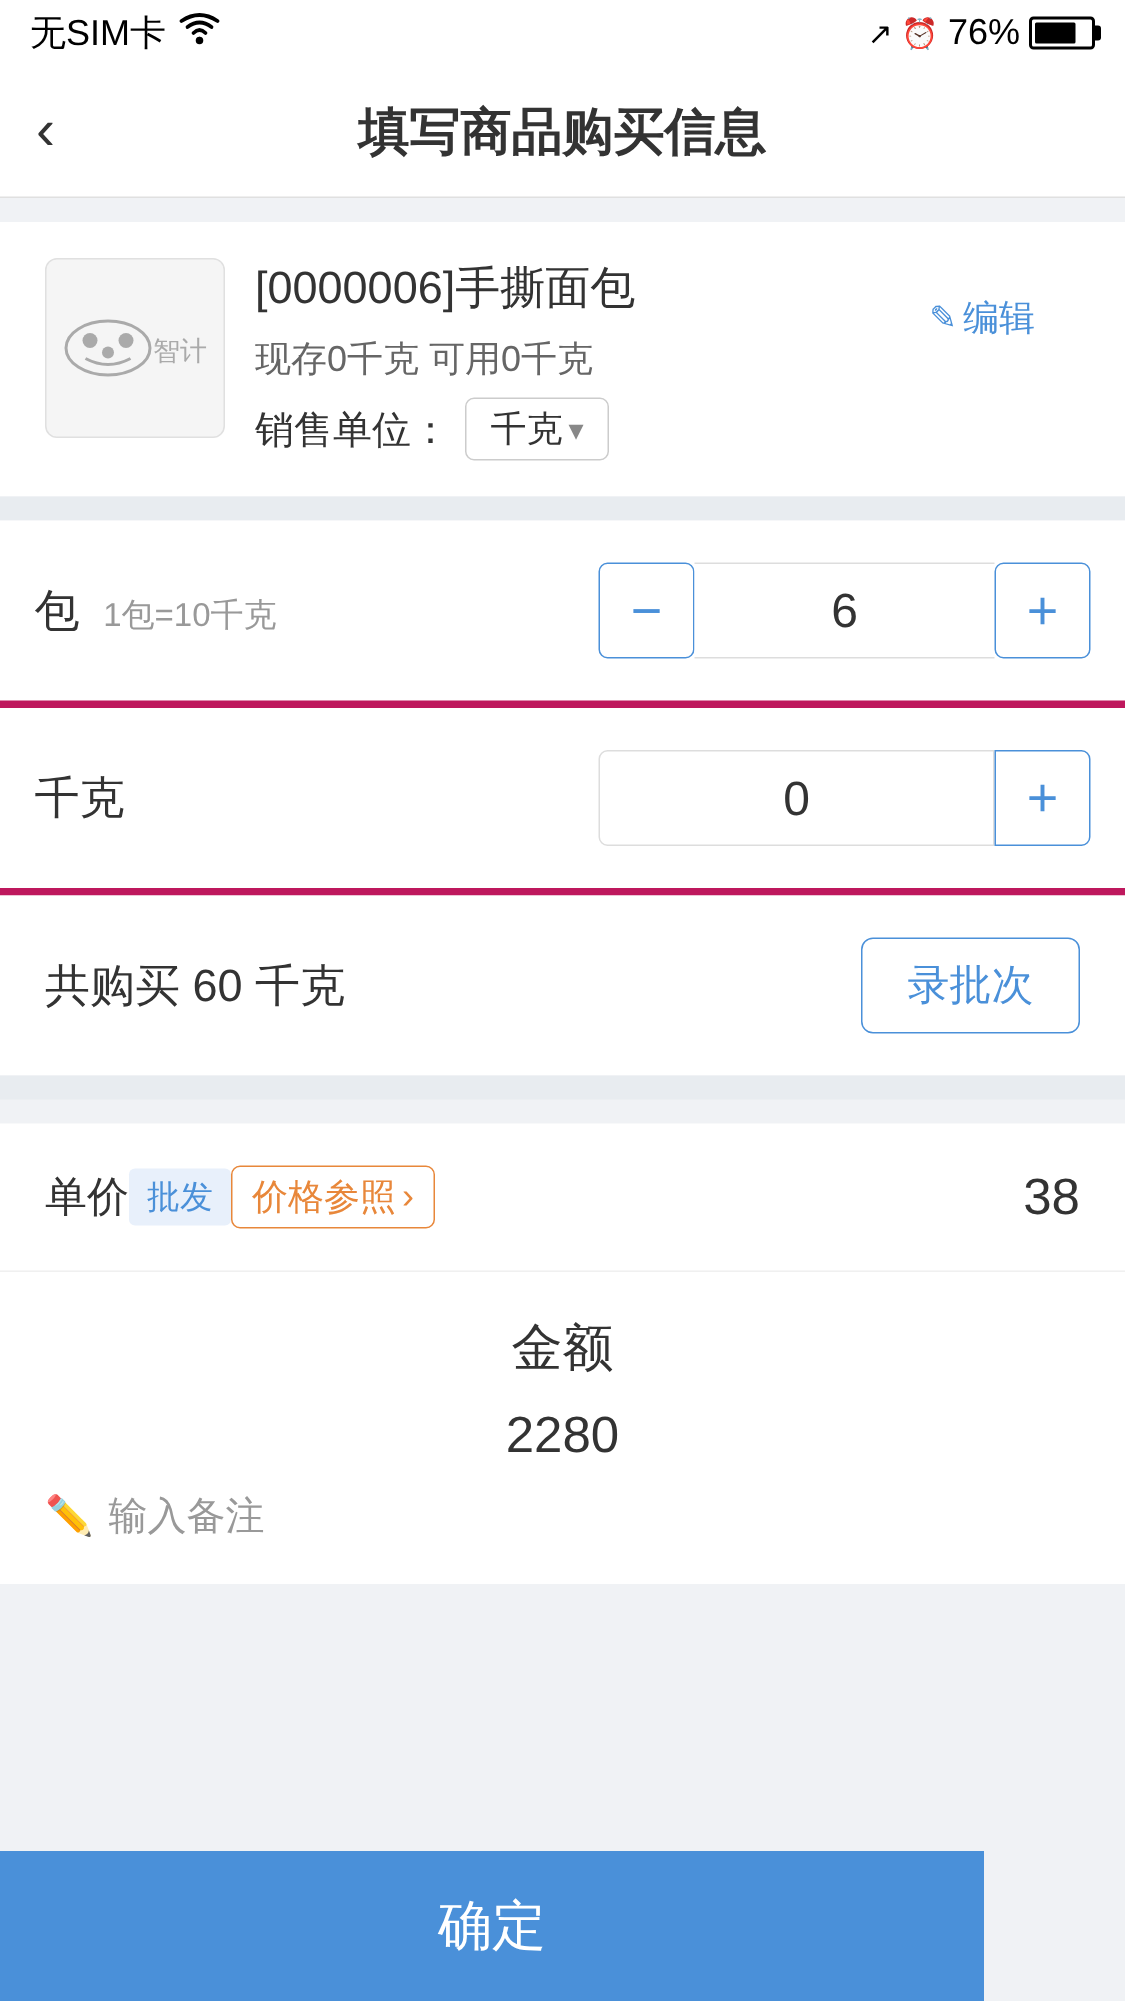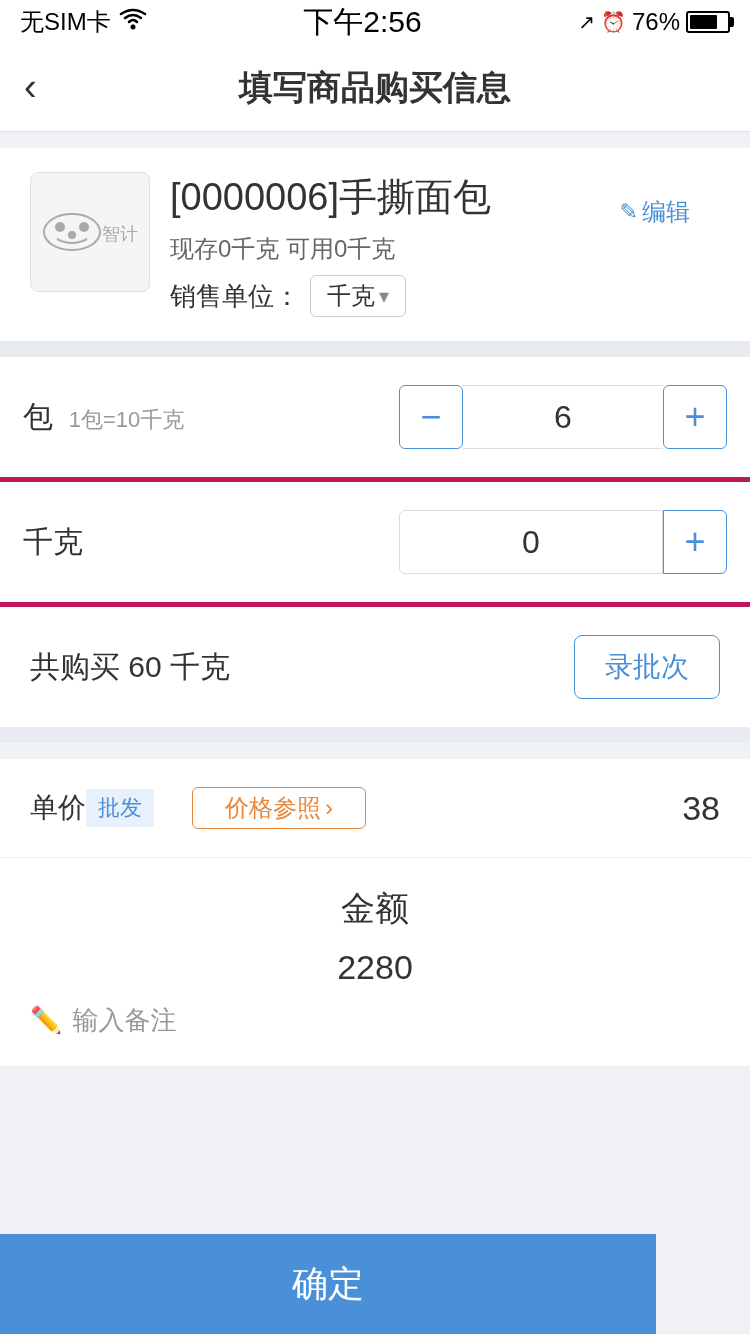--- a/index.html
+++ b/index.html
@@ -74,21 +74,21 @@
       align-items: center;
       justify-content: center;
       flex-shrink: 0;
     }
     .product-image-text {
       font-size: 18px;
       color: #aaa;
       margin-top: 4px;
     }
     .product-name {
-      font-size: 38px;
+      font-size: 30px;
       font-weight: 500;
       color: #333;
       margin-bottom: 10px;
     }
     .product-stock {
       font-size: 24px;
       color: #666;
       margin-bottom: 10px;
     }
     .product-unit-row {
@@ -229,28 +229,27 @@
     .price-tag {
       background: #e8f0fb;
       color: #4a90d9;
       font-size: 22px;
       padding: 4px 12px;
       border-radius: 4px;
     }
     .price-ref-btn {
       border: 1.5px solid #e8873a;
       border-radius: 6px;
-      padding: 4px 32px;
+      padding: 4px 13px;
       font-size: 24px;
       color: #e8873a;
       display: flex;
       align-items: center;
       gap: 4px;
       background: #fff;
-      margin-left: 38px;
     }
     .price-value {
       margin-left: auto;
       font-size: 34px;
       color: #333;
     }
 
     
     .amount-section {
       background: #fff;
@@ -337,21 +336,20 @@
     <span>
       <svg width="28" height="22" viewBox="0 0 28 22">
         <path d="M14 18 C14 18 14 18 14 18" stroke="#000" stroke-width="3" fill="none" stroke-linecap="round"></path>
         <path d="M10 14 Q14 10 18 14" stroke="#000" stroke-width="2.5" fill="none" stroke-linecap="round"></path>
         <path d="M6 10 Q14 4 22 10" stroke="#000" stroke-width="2.5" fill="none" stroke-linecap="round"></path>
         <path d="M2 6 Q14 -2 26 6" stroke="#000" stroke-width="2.5" fill="none" stroke-linecap="round"></path>
         <circle cx="14" cy="19" r="2.5" fill="#000"></circle>
       </svg>
     </span>
   </div>
-  <div class="status-center">下午2:56</div>
   <div class="status-right">
     <span style="font-size:20px;">↗</span>
     <span style="font-size:20px;">⏰</span>
     <span>76%</span>
     <div class="battery">
       <div class="battery-fill"></div>
     </div>
   </div>
 </div>
 

